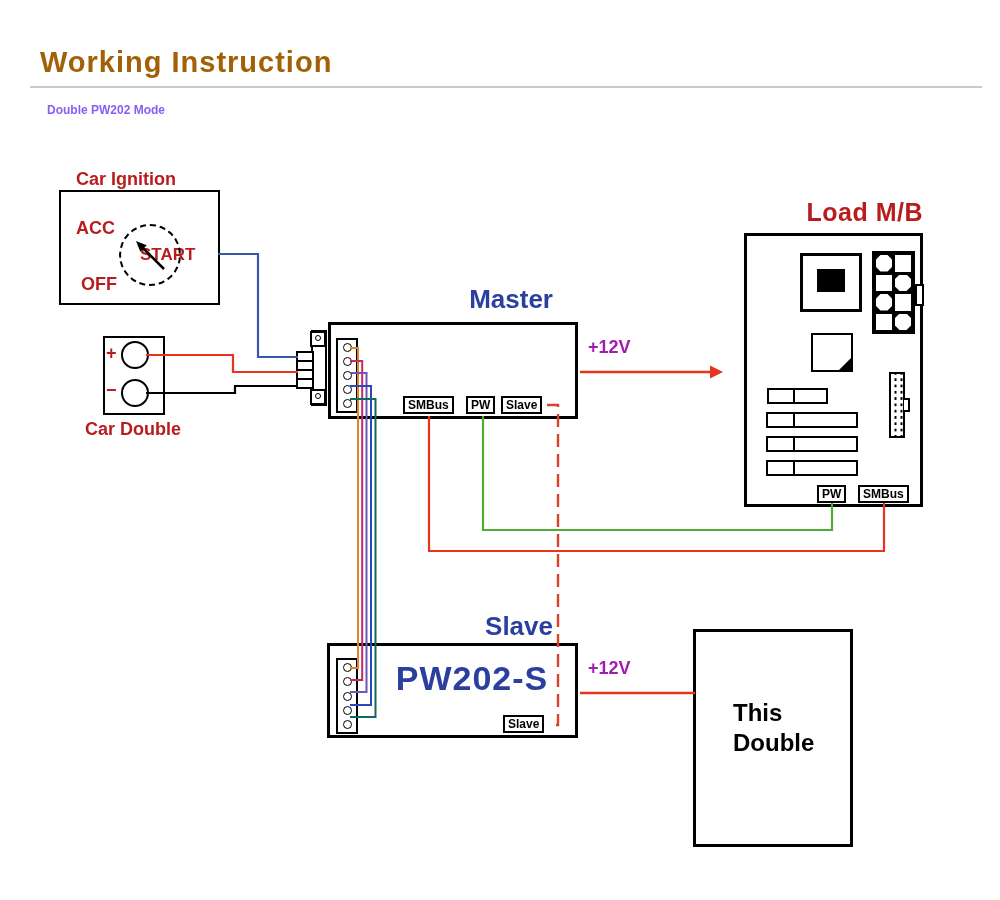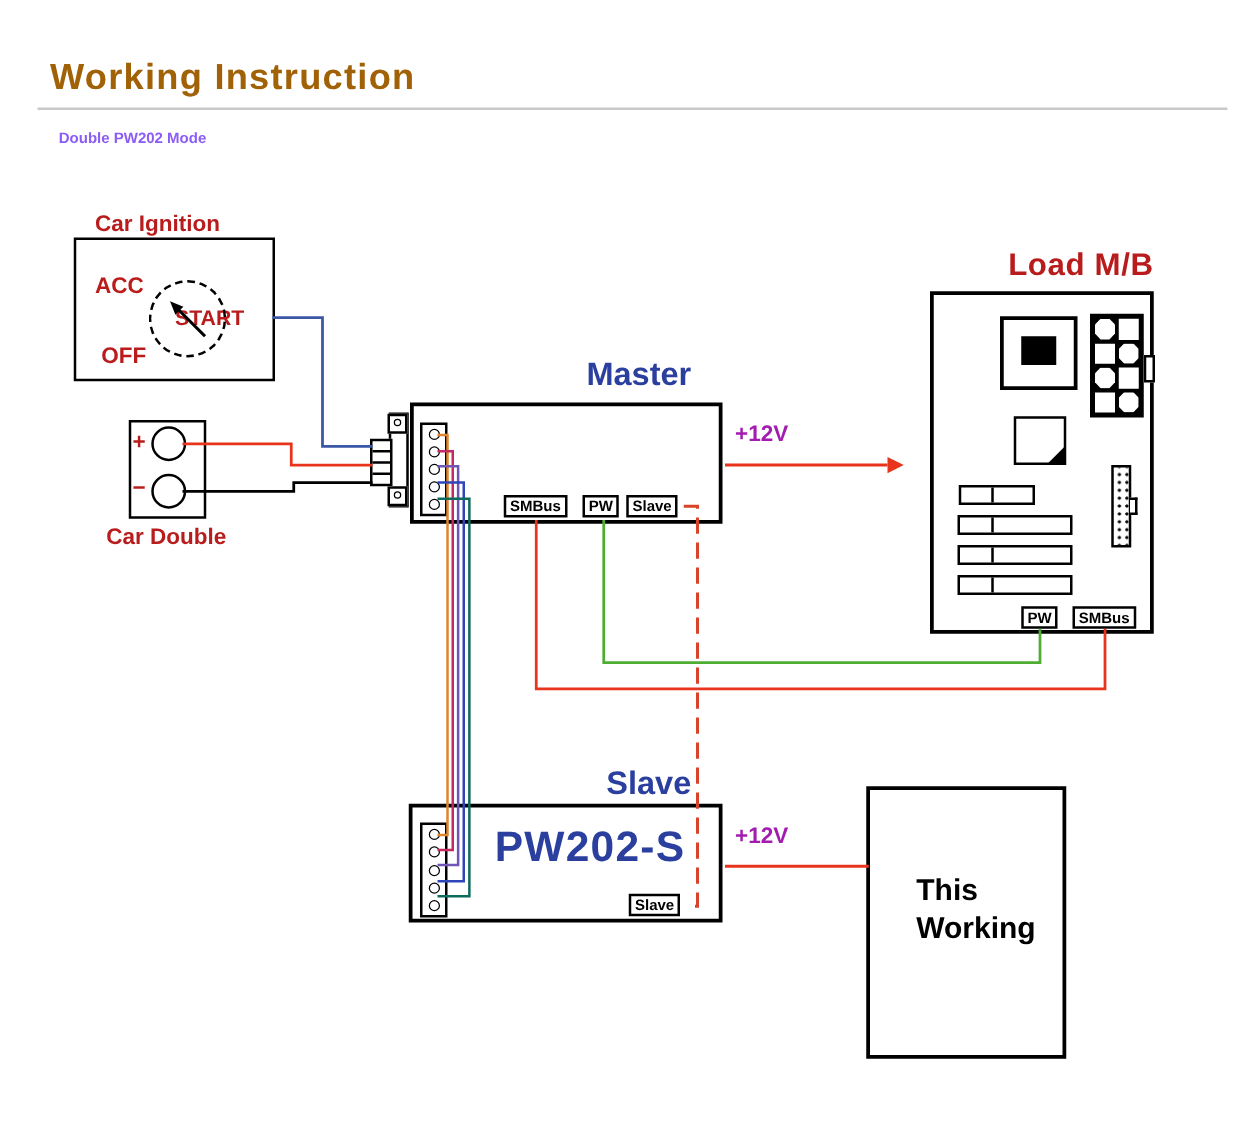--- a/index.html
+++ b/index.html
@@ -198,21 +198,21 @@
     <div class="pin"></div>
     <div class="pin"></div>
     <div class="pin"></div>
   </div>
   <div class="port slaveunit-port zlow">Slave</div>
   <div class="v12 v12-slave zlow">+12V</div>
 
   <div class="box thick loaddev-box zlow"></div>
   <div class="loaddev-text zlow">
     <div>This</div>
-    <div>Working</div>
+    <div>Double</div>
   </div>
 
   <svg class="wires" width="1000" height="900" viewBox="0 0 1000 900">
 
     <line x1="164" y1="269" x2="143" y2="248" stroke-width="2.5" stroke="#000000"></line>
     <polygon points="136,241 146.7,245.3 140.3,251.7" fill="#000000"></polygon>
 
     <polyline points="218,254 258,254 258,357 298,357" fill="none" stroke-width="2.2" stroke="#3a57a8"></polyline>
 
     <polyline points="146,355 233,355 233,372 298,372" fill="none" stroke-width="2.2" stroke="#e8341c"></polyline>

